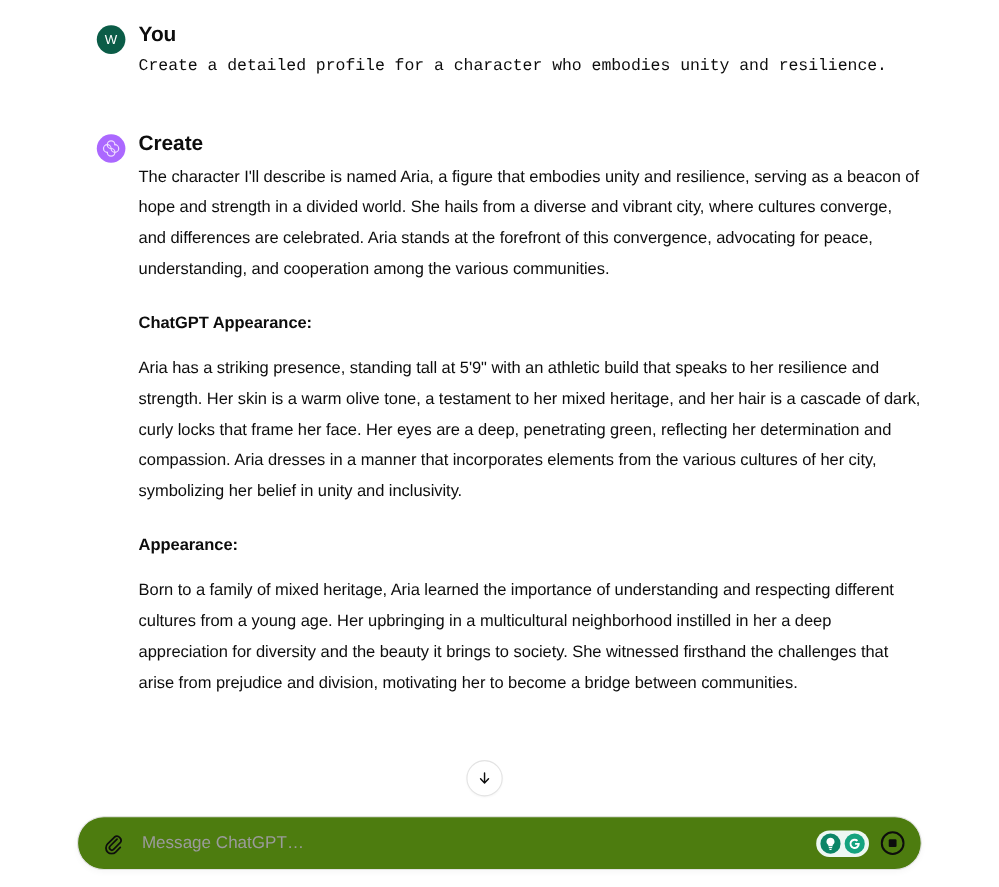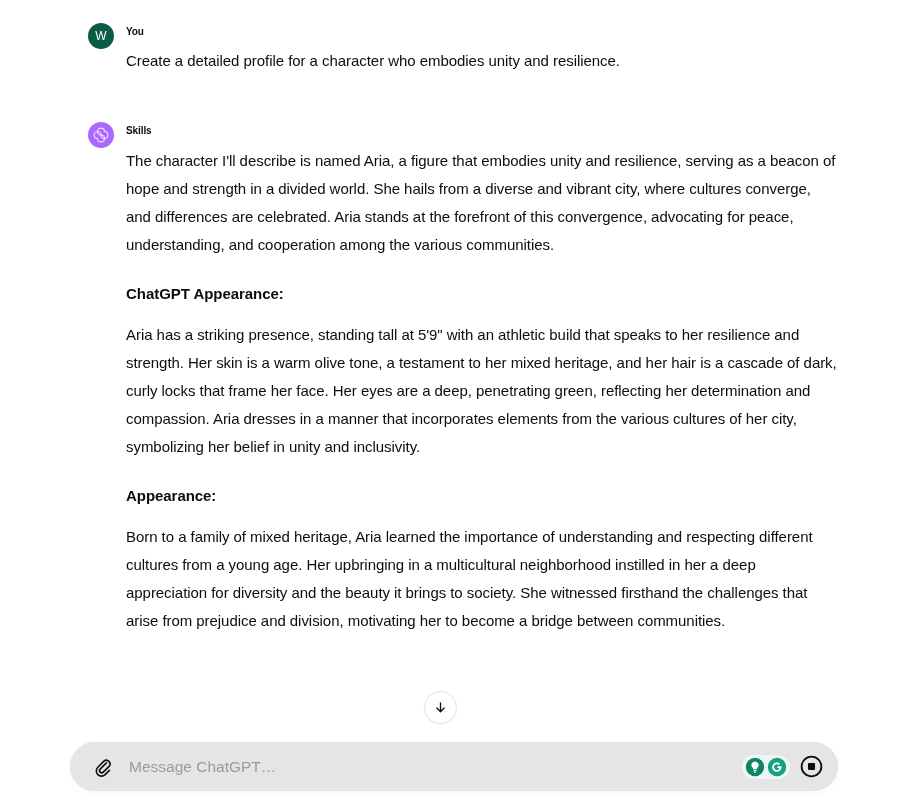--- a/index.html
+++ b/index.html
@@ -48,21 +48,21 @@
     font-size: 12px;
     font-weight: 400;
     letter-spacing: .2px;
   }
   .avatar-gpt {
     background: #ab68ff;
   }
   .avatar-gpt svg { display: block; }
 
   .author {
-    font-size: 10px;
+    font-size: 19px;
     font-weight: bold;
     color: #0d0d0d;
     line-height: 20px;
     margin: 0 0 6px 0;
     letter-spacing: -0.1px;
   }
 
   .body p {
     margin: 0;
     font-size: 15px;
@@ -71,21 +71,21 @@
     letter-spacing: -0.05px;
   }
   .body p + p { margin-top: 20px; }
   .body p.heading {
     font-weight: bold;
     margin-top: 21px;
     margin-bottom: -2px;
   }
   .body p.heading + p { margin-top: 15px; }
 
-  .user-body p { line-height: 26px; }
+  .user-body p { line-height: 26px; font-family: Liberation Mono, monospace; }
 
   
   .scroll-btn {
     position: absolute;
     left: 424px;
     top: 691px;
     width: 33px; height: 33px;
     border-radius: 50%;
     background: #ffffff;
     border: 1px solid #e3e3e3;
@@ -105,21 +105,21 @@
     background: #ffffff;
   }
   .composer {
     position: absolute;
     left: 70px;
     top: 0px;
     width: 768px;
     height: 49px;
     border: 1px solid #e2e2e2;
     border-radius: 25px;
-    background: #e5e5e5;
+    background: #4d7c0f;
     display: flex;
     align-items: center;
     box-shadow: 0 2px 6px rgba(0,0,0,.035);
   }
   .clip-btn {
     width: 30px; height: 30px;
     margin-left: 17px;
     display: flex;
     align-items: center;
     justify-content: center;
@@ -184,21 +184,21 @@
       <div class="avatar avatar-gpt">
         <svg width="18" height="18" viewBox="0 0 24 24" aria-hidden="true">
           <g fill="none" stroke="#efdcff" stroke-width="1.5" stroke-linecap="round" stroke-linejoin="round">
             <path d="M12 12 A4.6 4.6 0 0 1 7.4 7.4 A4.6 4.6 0 0 1 12 2.8 A4.6 4.6 0 0 1 16.6 7.4"></path>
             <path d="M12 12 A4.6 4.6 0 0 0 16.6 16.6 A4.6 4.6 0 0 0 21.2 12 A4.6 4.6 0 0 0 16.6 7.4"></path>
             <path d="M12 12 A4.6 4.6 0 0 1 16.6 16.6 A4.6 4.6 0 0 1 12 21.2 A4.6 4.6 0 0 1 7.4 16.6"></path>
             <path d="M12 12 A4.6 4.6 0 0 0 7.4 7.4 A4.6 4.6 0 0 0 2.8 12 A4.6 4.6 0 0 0 7.4 16.6"></path>
           </g>
         </svg>
       </div>
-      <div class="author">Skills</div>
+      <div class="author">Create</div>
       <div class="body">
         <p>The character I'll describe is named Aria, a figure that embodies unity and resilience, serving as a beacon of hope and strength in a divided world. She hails from a diverse and vibrant city, where cultures converge, and differences are celebrated. Aria stands at the forefront of this convergence, advocating for peace, understanding, and cooperation among the various communities.</p>
         <p class="heading">ChatGPT Appearance:</p>
         <p>Aria has a striking presence, standing tall at 5'9" with an athletic build that speaks to her resilience and strength. Her skin is a warm olive tone, a testament to her mixed heritage, and her hair is a cascade of dark, curly locks that frame her face. Her eyes are a deep, penetrating green, reflecting her determination and compassion. Aria dresses in a manner that incorporates elements from the various cultures of her city, symbolizing her belief in unity and inclusivity.</p>
         <p class="heading">Appearance:</p>
         <p>Born to a family of mixed heritage, Aria learned the importance of understanding and respecting different cultures from a young age. Her upbringing in a multicultural neighborhood instilled in her a deep appreciation for diversity and the beauty it brings to society. She witnessed firsthand the challenges that arise from prejudice and division, motivating her to become a bridge between communities.</p>
       </div>
     </div>
 
   </div>

